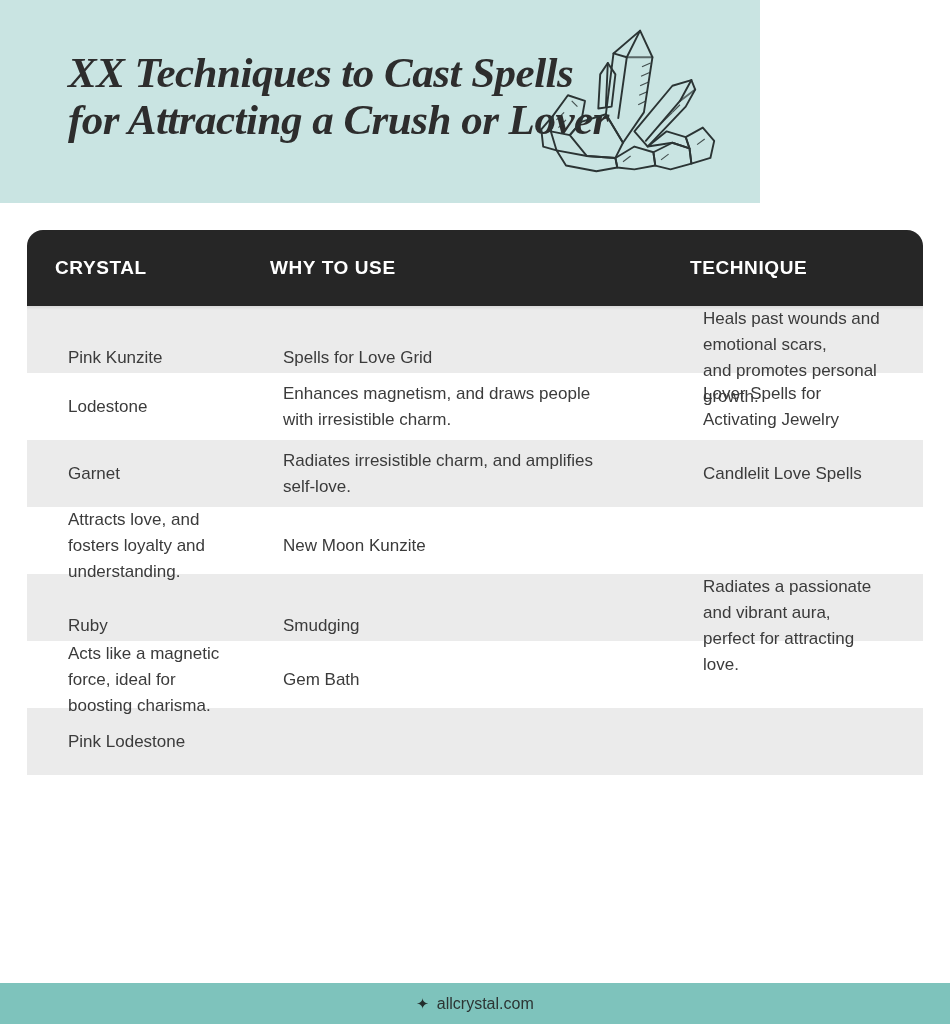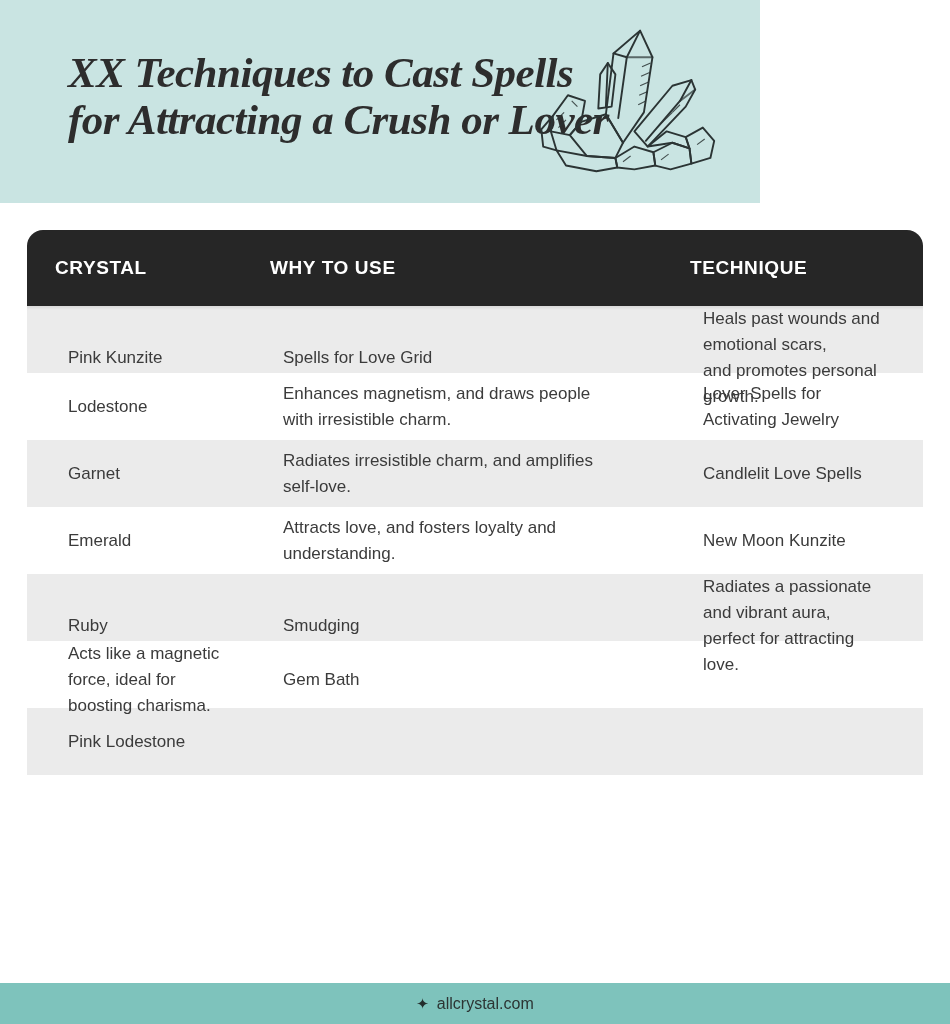--- a/index.html
+++ b/index.html
@@ -126,21 +126,20 @@
     </div>
 
     <div class="trow">
       <div class="cell c-crystal">Garnet</div>
       <div class="cell c-why">Radiates irresistible charm, and amplifies
 self-love.</div>
       <div class="cell c-tech">Candlelit Love Spells</div>
     </div>
 
     <div class="trow">
-      <div class="cell c-crystal">Emerald</div>
       <div class="cell c-why">Attracts love, and fosters loyalty and
 understanding.</div>
       <div class="cell c-tech">New Moon Kunzite</div>
     </div>
 
     <div class="trow">
       <div class="cell c-crystal">Ruby</div>
       <div class="cell c-tech">Smudging</div>
       <div class="cell c-why">Radiates a passionate and vibrant aura,
 perfect for attracting love.</div>

